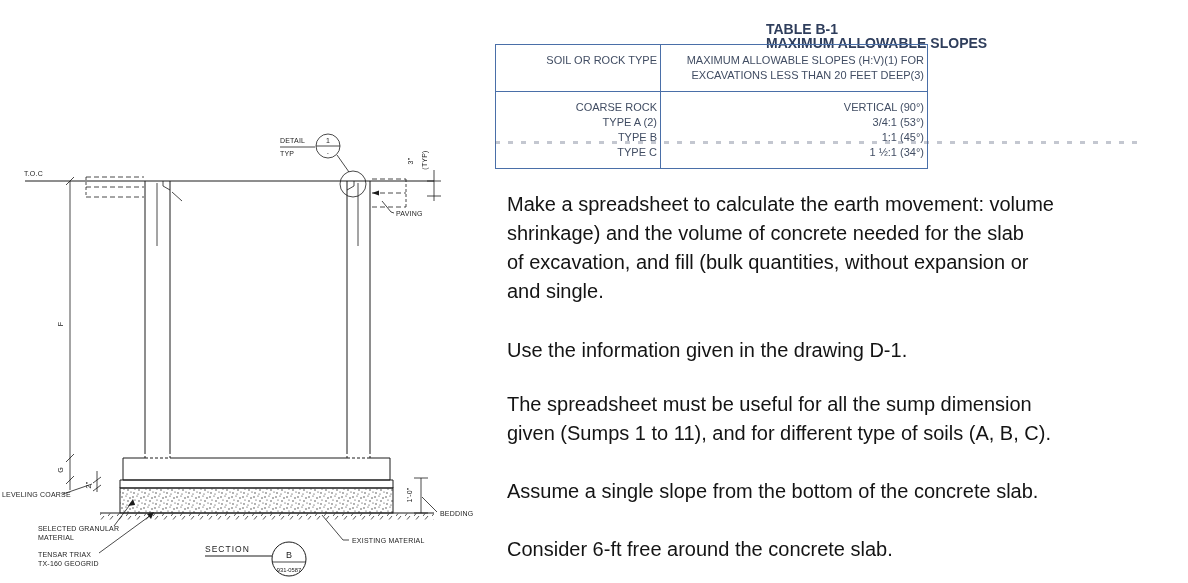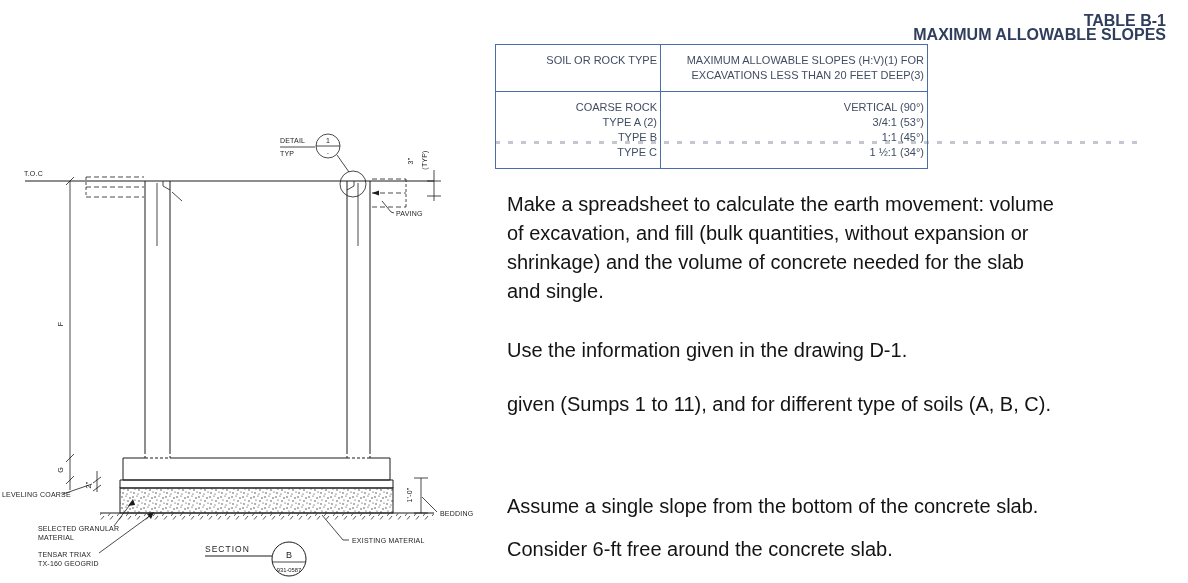--- a/index.html
+++ b/index.html
@@ -2,22 +2,22 @@
 <html><head>
 <meta charset="utf-8">
 <style>
   html,body{margin:0;padding:0;}
   body{
     width:1188px;height:583px;position:relative;background:#ffffff;
     font-family:"Liberation Sans", sans-serif;overflow:hidden;
   }
   
   .t-title{
-    position:absolute;left:766px;top:14px;width:400px;text-align:right;
-    font-size:16px;font-weight:bold;color:#2f3e5c;line-height:14px;
+    position:absolute;left:766px;top:22px;width:400px;text-align:left;
+    font-size:14px;font-weight:bold;color:#2f3e5c;line-height:14px;
   }
   table.slopes{
     position:absolute;left:495px;top:44px;border-collapse:collapse;
     color:#414d63;font-size:11px;line-height:15px;table-layout:fixed;
   }
   table.slopes th,table.slopes td{
     border:1px solid #4a6fa8;padding:8px 3px;text-align:right;
     vertical-align:top;font-weight:normal;
   }
   table.slopes th.c1,table.slopes td.c1{width:158px;}
@@ -246,32 +246,33 @@
         <div>1 ½:1 (34°)</div>
       </td>
     </tr>
   </tbody>
 </table>
 
 <div class="footnote-smudge"></div>
 
 <div class="para" style="top:190px">
   <div>Make a spreadsheet to calculate the earth movement: volume</div>
+  <div>shrinkage) and the volume of concrete needed for the slab</div>
   <div>of excavation, and fill (bulk quantities, without expansion or</div>
-  <div>shrinkage) and the volume of concrete needed for the slab</div>
   <div>and single.</div>
 </div>
 
 <div class="para" style="top:336px">
   <div>Use the information given in the drawing D-1.</div>
 </div>
 
 <div class="para" style="top:390px">
+  <div>The spreadsheet must be useful for all the sump dimension</div>
   <div>given (Sumps 1 to 11), and for different type of soils (A, B, C).</div>
 </div>
 
-<div class="para" style="top:492px">
+<div class="para" style="top:477px">
   <div>Assume a single slope from the bottom of the concrete slab.</div>
 </div>
 
 <div class="para" style="top:535px">
   <div>Consider 6-ft free around the concrete slab.</div>
 </div>
 
 </body></html>

